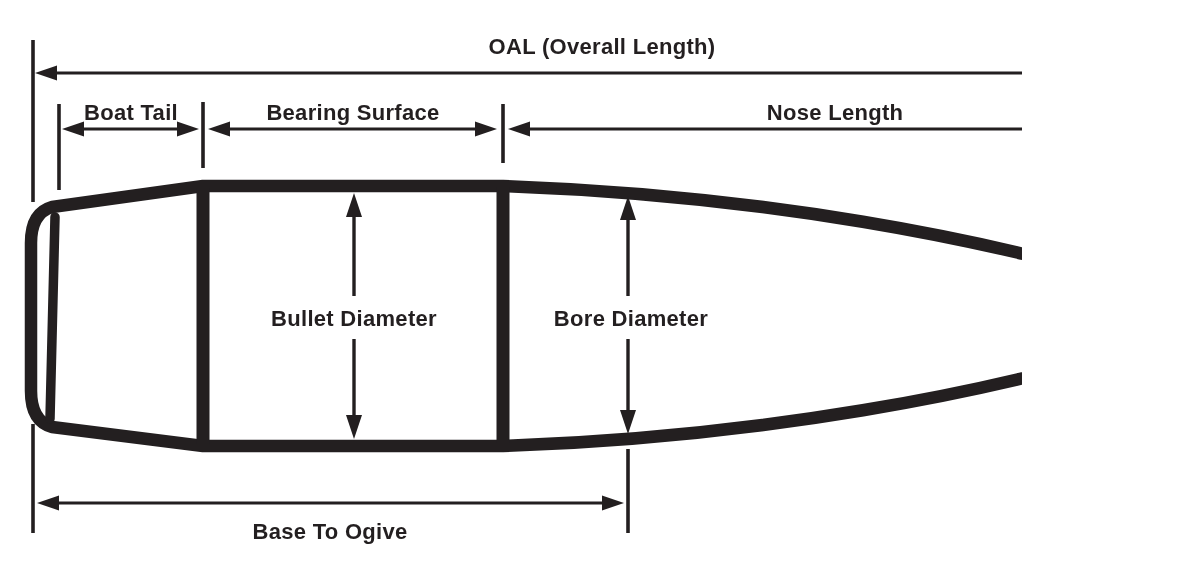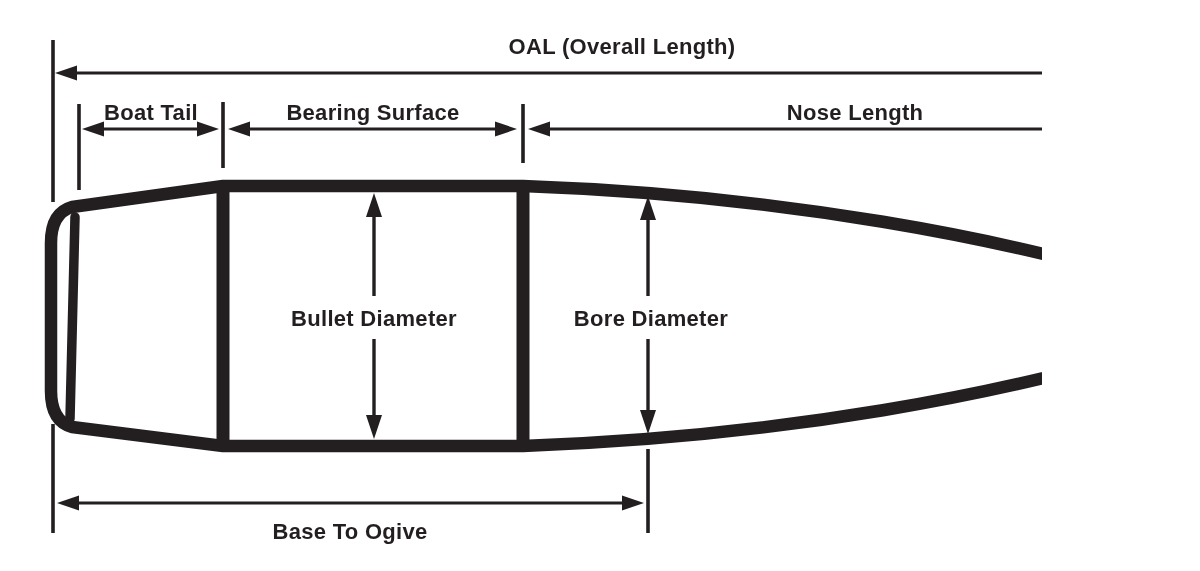--- a/index.html
+++ b/index.html
@@ -4,21 +4,20 @@
 <style>
   :root { --ink: #231f20; --bg: #ffffff; }
   html, body { margin: 0; padding: 0; background: var(--bg); }
   .stage {
     position: relative;
     width: 1022px;
     height: 571px;
     background: var(--bg);
     font-family: "Liberation Sans", "DejaVu Sans", sans-serif;
     overflow: hidden;
-    margin-left: 20px;
   }
   svg { display: block; }
   .ext-line, .dim-line, .stem {
     stroke: var(--ink);
     fill: none;
   }
   .ext-line { stroke-width: 3.6; }
   .dim-line { stroke-width: 3.2; }
   .stem { stroke-width: 3.4; }
   .arrowhead { fill: var(--ink); stroke: none; }

